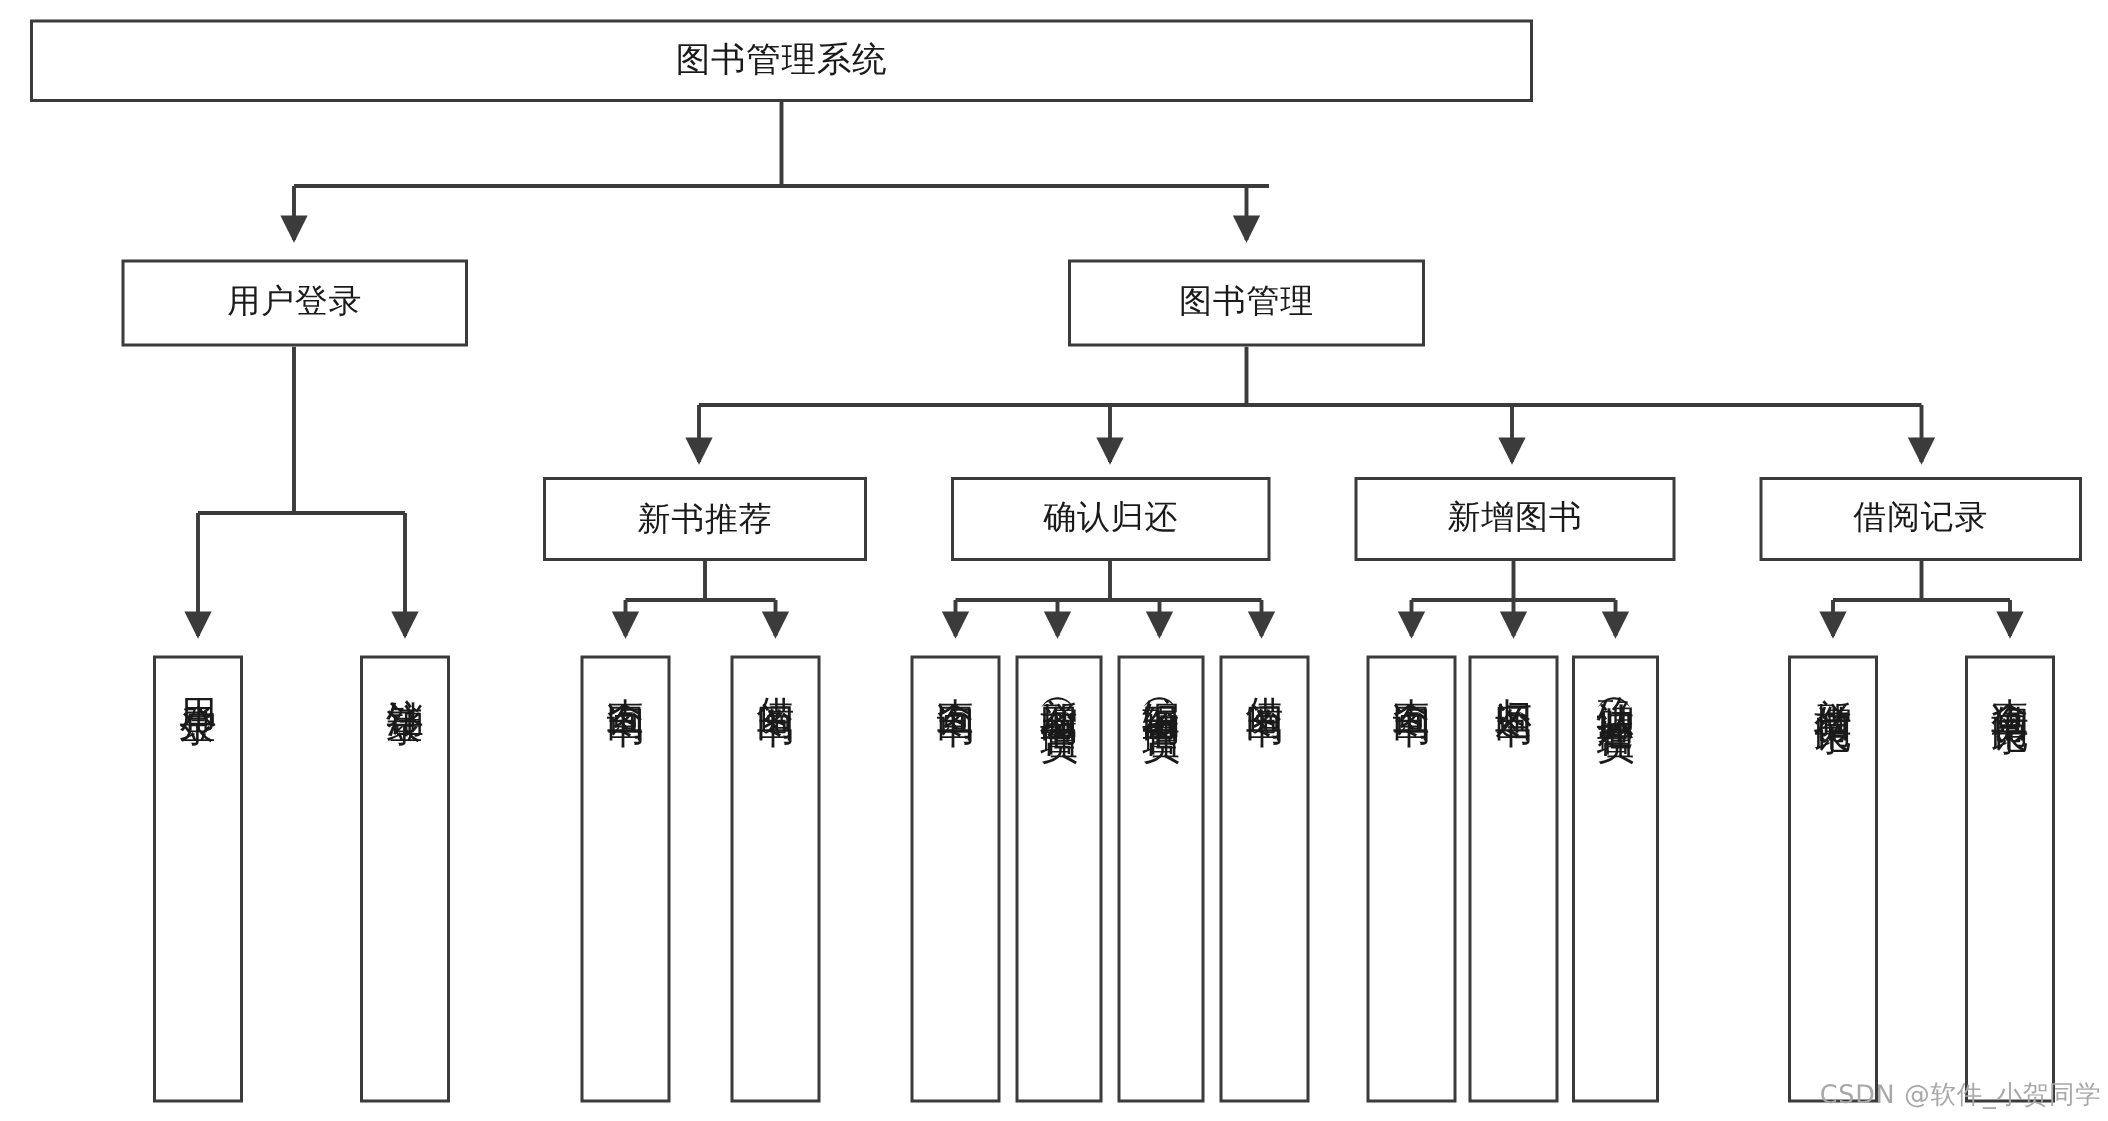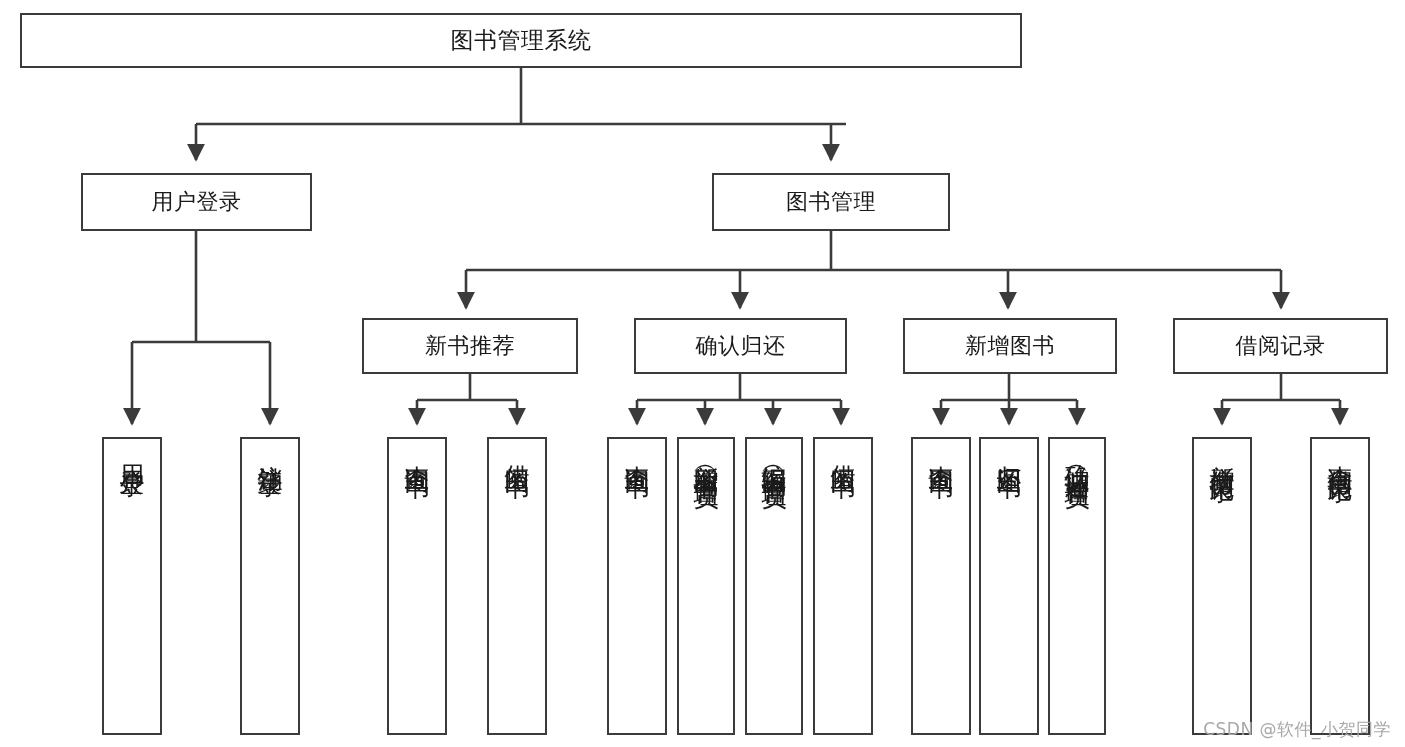--- a/index.html
+++ b/index.html
@@ -59,21 +59,21 @@
     text-orientation: upright;
     font-size: 25px;
     line-height: 1.0;
     letter-spacing: 3px;
     white-space: nowrap;
   }
   .node.leaf.tall .lbl { font-size: 25px; }
   
   #watermark {
     position: absolute;
-    right: 14px;
+    right: 4px;
     bottom: 6px;
     font-size: 17px;
     color: #a8a8a8;
     letter-spacing: 0.5px;
     z-index: 5;
     white-space: nowrap;
   }
 </style>
 </head>
 <body>

